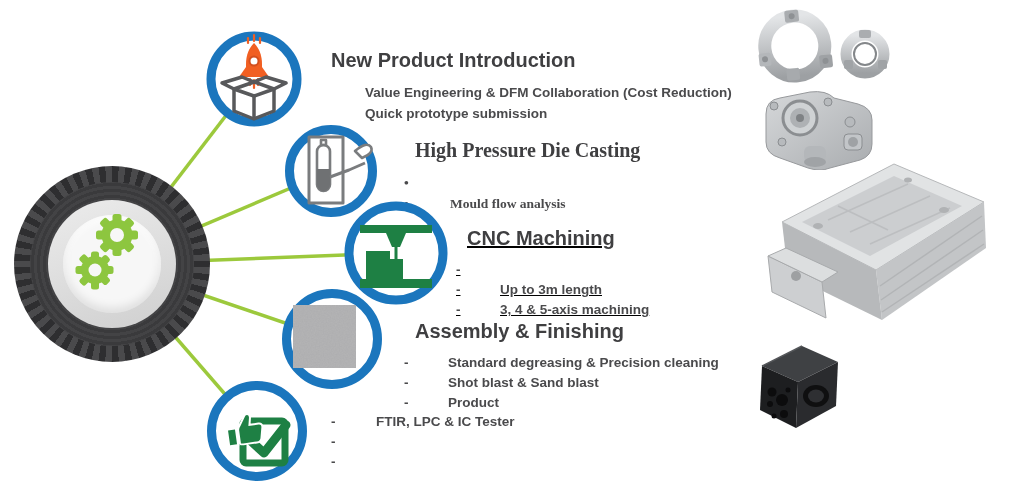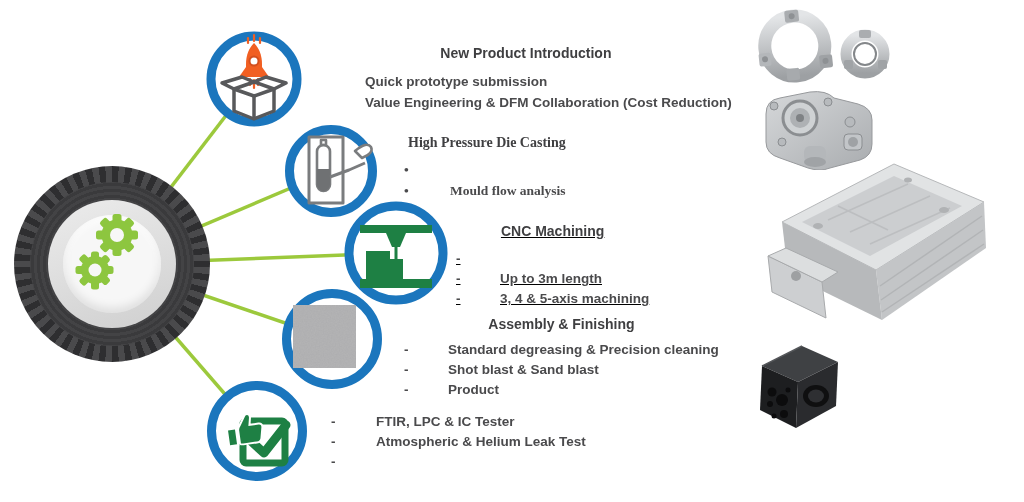--- a/index.html
+++ b/index.html
@@ -26,21 +26,21 @@
   .icon{z-index:3;}
   #icon1{left:206px;top:31px;}
   #icon2{left:285px;top:125px;}
   #icon3{left:344px;top:201px;}
   #icon4{left:282px;top:289px;}
   #icon5{left:207px;top:381px;}
   .ring{fill:#ffffff;stroke:var(--blue);stroke-width:9px;}
 
   
   .step{z-index:2;}
-  .step h3{margin:4px;font-size:14px;line-height:22px;font-weight:bold;color:var(--heading);text-align:center;}
+  .step h3{margin:11px;font-size:20px;line-height:22px;font-weight:bold;color:var(--heading);}
   .items{margin-top:5px;}
   .item{display:flex;font-size:13.5px;line-height:20px;font-weight:bold;color:var(--body);}
   .marker{flex:0 0 auto;display:inline-block;}
   #step1{left:320px;top:38px;}
   #step1 .items{padding-left:45px;margin-top:7px;}
   #step1 .item{line-height:21px;}
   #step2{left:404px;top:128px;font-family:Liberation Serif, serif;}
   #step2 .marker{width:46px;}
   #step2 .item{line-height:21px;}
   #step3{left:456px;top:216px;text-decoration:underline;}
@@ -185,24 +185,24 @@
         <path fill="var(--icon_green)" stroke="#fff" stroke-width="2" d="M20,46 h9 v17 h-9 z"></path>
         <path fill="var(--icon_green)" stroke="#fff" stroke-width="2" d="M31,62 v-13 q0,-3 2,-5 l6,-9 q1,-2 3.5,-1.5 q2.5,1 2,4 l-1.5,7 h9 q4,0 3.5,4 l-2.5,11 q-1,3.5 -5,3.5 h-12 q-5,0 -5,-1.5 z"></path>
       </g>
     </svg>
   </div>
 
   <div id="step1" class="abs step">
     <h3>New Product Introduction</h3>
     <div class="items">
       <div class="item">
+        <span class="txt">Value Engineering &amp; DFM Collaboration (Cost Reduction)</span>
+      </div>
+      <div class="item">
         <span class="txt">Quick prototype submission</span>
-      </div>
-      <div class="item">
-        <span class="txt">Value Engineering &amp; DFM Collaboration (Cost Reduction)</span>
       </div>
     </div>
   </div>
 
   <div id="step2" class="abs step">
     <h3>High Pressure Die Casting</h3>
     <div class="items">
       <div class="item">
         <span class="marker">•</span>
       </div>
@@ -249,21 +249,20 @@
   </div>
 
   <div id="step5" class="abs step">
     <div class="items">
       <div class="item">
         <span class="marker">-</span>
         <span class="txt">FTIR, LPC &amp; IC Tester</span>
       </div>
       <div class="item">
         <span class="marker">-</span>
-        <span class="txt">Atmospheric &amp; Helium Leak Test</span>
       </div>
       <div class="item">
         <span class="marker">-</span>
       </div>
     </div>
   </div>
 
   <svg id="photoA" class="abs photo" width="150" height="75">
     <defs>
       <linearGradient id="metalA" x1="0" y1="0" x2="0" y2="1">

